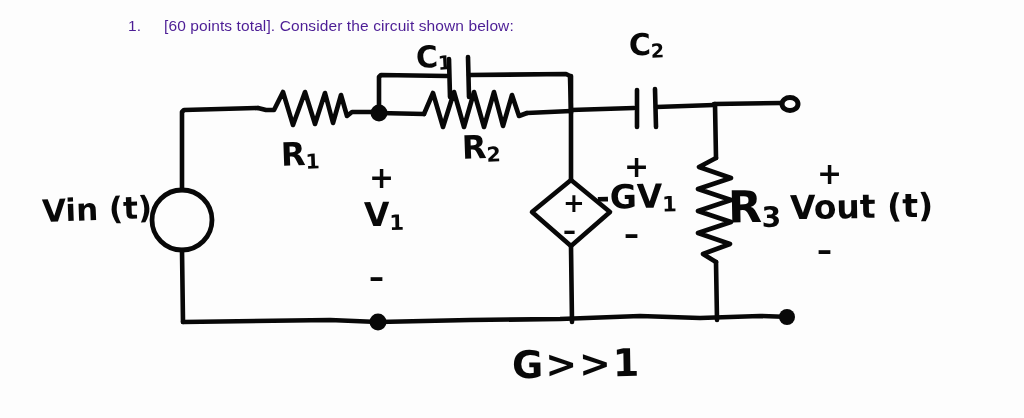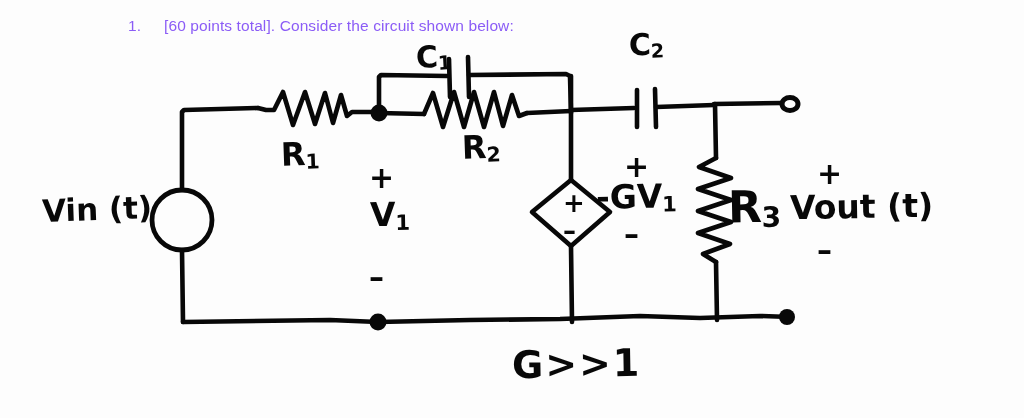--- a/index.html
+++ b/index.html
@@ -14,21 +14,21 @@
     height: 418px;
     background: #fdfdfd;
     overflow: hidden;
     font-family: "Liberation Sans", sans-serif;
   }
   #problem-header {
     position: absolute;
     left: 128px;
     top: 17px;
     font-size: 15.5px;
-    color: #8b5cf6;
+    color: #4c1d95;
     white-space: nowrap;
     letter-spacing: 0.1px;
   }
   #problem-number {
     display: inline-block;
     width: 36px;
   }
   #circuit-svg {
     position: absolute;
     left: 0;
@@ -54,21 +54,21 @@
     color: #080808;
     line-height: 1;
   }
   
   #label-c1   { left: 416px; top: 42px;  font-size: 30px; transform: rotate(-3deg); }
   #label-c2   { left: 629px; top: 30px;  font-size: 30px; transform: rotate(-2deg); }
   #label-r1   { left: 281px; top: 138px; font-size: 32px; transform: rotate(-2deg); }
   #label-r2   { left: 462px; top: 131px; font-size: 32px; transform: rotate(-2deg); }
   #label-r3   { left: 728px; top: 185px; font-size: 44px; transform: rotate(-1deg); }
   #label-vin  { left: 42px;  top: 194px; font-size: 31px; transform: rotate(-2deg); }
-  #label-v1   { left: 364px; top: 198px; font-size: 33px; transform: rotate(-1deg); margin-left: 6px; }
+  #label-v1   { left: 364px; top: 198px; font-size: 33px; transform: rotate(-1deg); }
   #label-gain { left: 596px; top: 180px; font-size: 33px; transform: rotate(-1deg); }
   #label-vout { left: 790px; top: 190px; font-size: 33px; transform: rotate(-1deg); }
   #label-gcond{ left: 512px; top: 345px; font-size: 38px; transform: rotate(-1deg); letter-spacing: 2px;}
 
   #sign-v1-plus   { left: 369px; top: 163px; font-size: 30px; }
   #sign-v1-minus  { left: 369px; top: 262px; font-size: 30px; }
   #sign-gain-plus { left: 624px; top: 152px; font-size: 30px; }
   #sign-gain-minus{ left: 624px; top: 219px; font-size: 30px; }
   #sign-vout-plus { left: 817px; top: 159px; font-size: 30px; }
   #sign-vout-minus{ left: 817px; top: 235px; font-size: 30px; }

